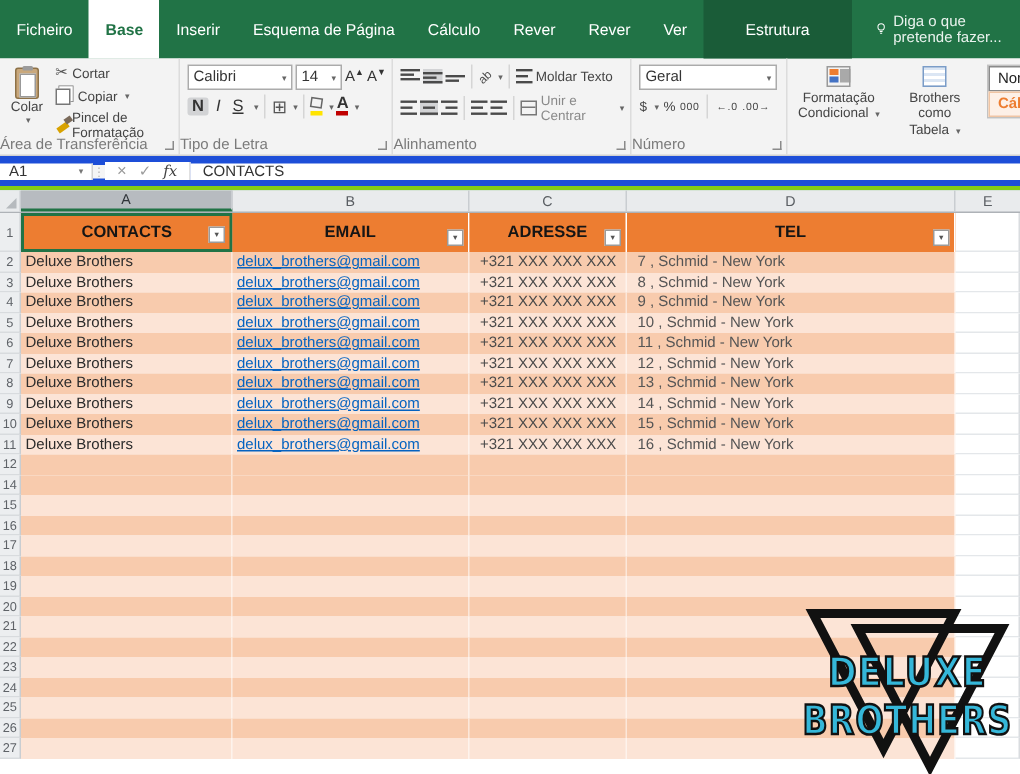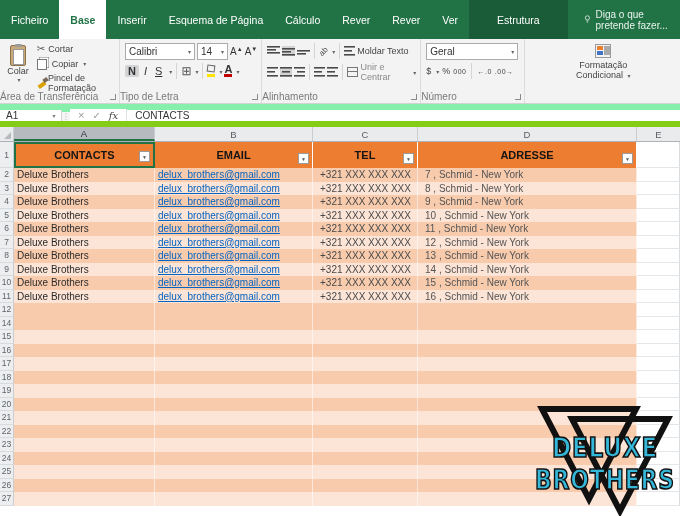--- a/index.html
+++ b/index.html
@@ -72,33 +72,33 @@
   .orient{font-size:8px;color:#4a4a4a;transform:rotate(-45deg);display:inline-block;}
   .merge-ic{width:13px;height:10px;border:1px solid #777;background:linear-gradient(#777,#777) center/9px 1.3px no-repeat;}
   .al-label{font-size:9px;color:#444;}
   .al-label.dim{color:#8a8a8a;}
   
   .num-row2{display:flex;align-items:center;gap:3px;margin-top:3px;}
   .mini{font-size:9px;color:#444;}
   .mini.k{font-size:7px;letter-spacing:.5px;}
   
   .styles-wrap{display:flex;gap:6px;align-items:flex-start;}
-  .bigbtn{display:flex;flex-direction:column;align-items:center;width:58px;text-align:center;line-height:1.15;padding-top:1px;margin-left:44px;}
+  .bigbtn{display:flex;flex-direction:column;align-items:center;width:58px;text-align:center;line-height:1.15;padding-top:1px;}
   .cf-ic{width:16px;height:14px;margin-bottom:2px;background:
       linear-gradient(#ed7d31,#ed7d31) 1px 1px/6px 4px no-repeat,
       linear-gradient(#4472c4,#4472c4) 1px 6px/6px 4px no-repeat,
       linear-gradient(#a9a9a9,#a9a9a9) 8px 1px/7px 9px no-repeat;border:1px solid #9a9a9a;}
   .ft-ic{width:16px;height:14px;margin-bottom:2px;border:1px solid #7a9cc8;background:
       repeating-linear-gradient(#dbe6f4 0 2px,#fff 2px 4px);}
   .gallery{border:1px solid #c2c2c2;background:#fff;width:66px;}
   .gal-item{height:17px;display:flex;align-items:center;padding-left:5px;font-size:10px;border:1px solid transparent;}
   .gal-item.sel{border-color:#8a8a8a;color:#222;}
   .gal-item.calc{color:var(--header-orange);background:#fdf0e7;border-color:#f0c5a4;font-weight:bold;}
   
-  .fbar{height:23px;display:flex;align-items:flex-end;background:#86efac;border-bottom:6px solid #84cc16;font-size:10px;}
+  .fbar{height:23px;display:flex;align-items:center;background:#1d4ed8;border-bottom:3px solid #84cc16;font-size:10px;}
   .namebox{width:62px;background:#fff;border-right:1px solid #d2d2d2;display:flex;align-items:center;color:#333;}
   .namebox .nm{flex:1;padding-left:6px;}
   .namebox .nb-dd{width:14px;text-align:center;color:#777;font-size:6px;}
   .fb-dots{width:8px;display:flex;align-items:center;justify-content:center;color:#b5b5b5;font-size:8px;background:#f5f5f5;}
   .fb-btns{display:flex;align-items:center;gap:8px;padding:0 8px;background:#fff;border-right:1px solid #e0e0e0;}
   .fb-x{color:#9a9a9a;font-size:11px;}
   .fb-ck{color:#9a9a9a;font-size:10px;}
   .fb-fx{font-family:"DejaVu Serif",serif;font-style:italic;font-size:10px;color:#444;}
   .fb-input{flex:1;background:#fff;display:flex;align-items:center;padding-left:8px;color:#333;}
   
@@ -311,25 +311,25 @@
       <div class="rowhdr">1</div>
       <div class="hcell a1">
         <span>CONTACTS</span>
         <span class="filterbtn">▼</span>
       </div>
       <div class="hcell">
         <span>EMAIL</span>
         <span class="filterbtn">▼</span>
       </div>
       <div class="hcell">
+        <span>ADRESSE</span>
+        <span class="filterbtn">▼</span>
+      </div>
+      <div class="hcell">
         <span>TEL</span>
-        <span class="filterbtn">▼</span>
-      </div>
-      <div class="hcell">
-        <span>ADRESSE</span>
         <span class="filterbtn">▼</span>
       </div>
       <div class="ecell-hdr"></div>
     </div>
 
     <div>
         <div class="grid-row dark">
           <div class="rowhdr">2</div>
           <div class="cell col0">Deluxe Brothers</div>
           <div class="cell col1 link">delux_brothers@gmail.com</div>

